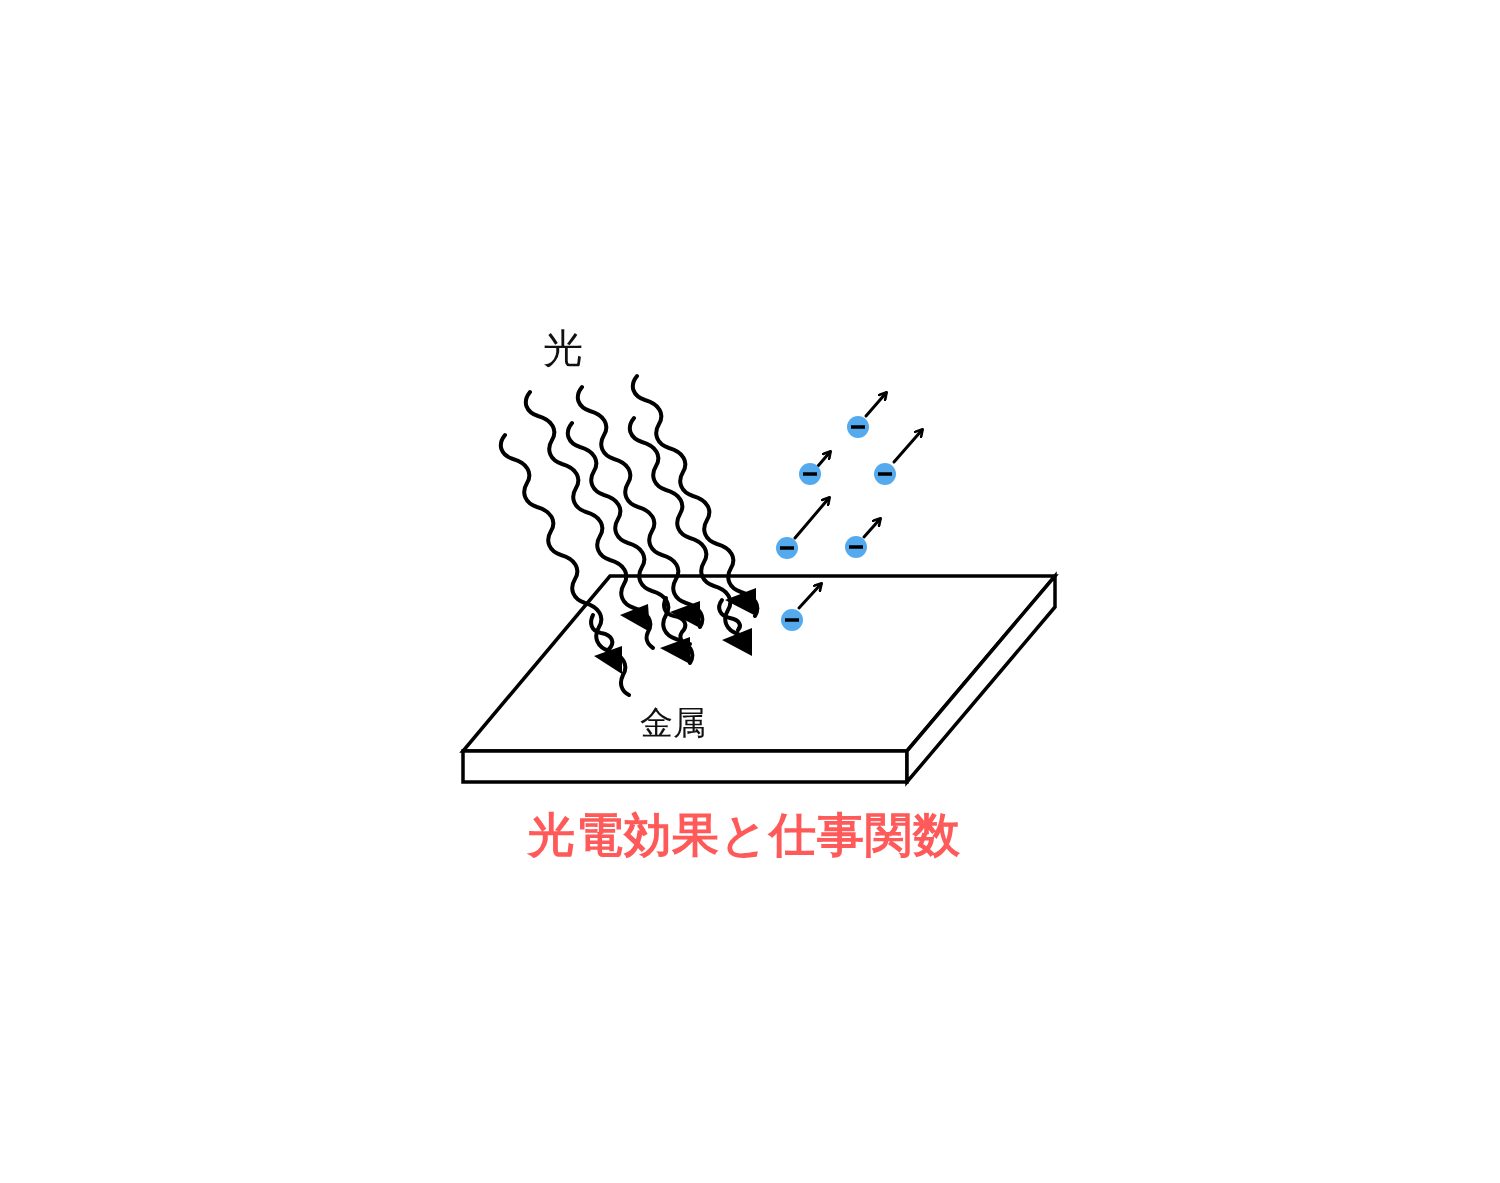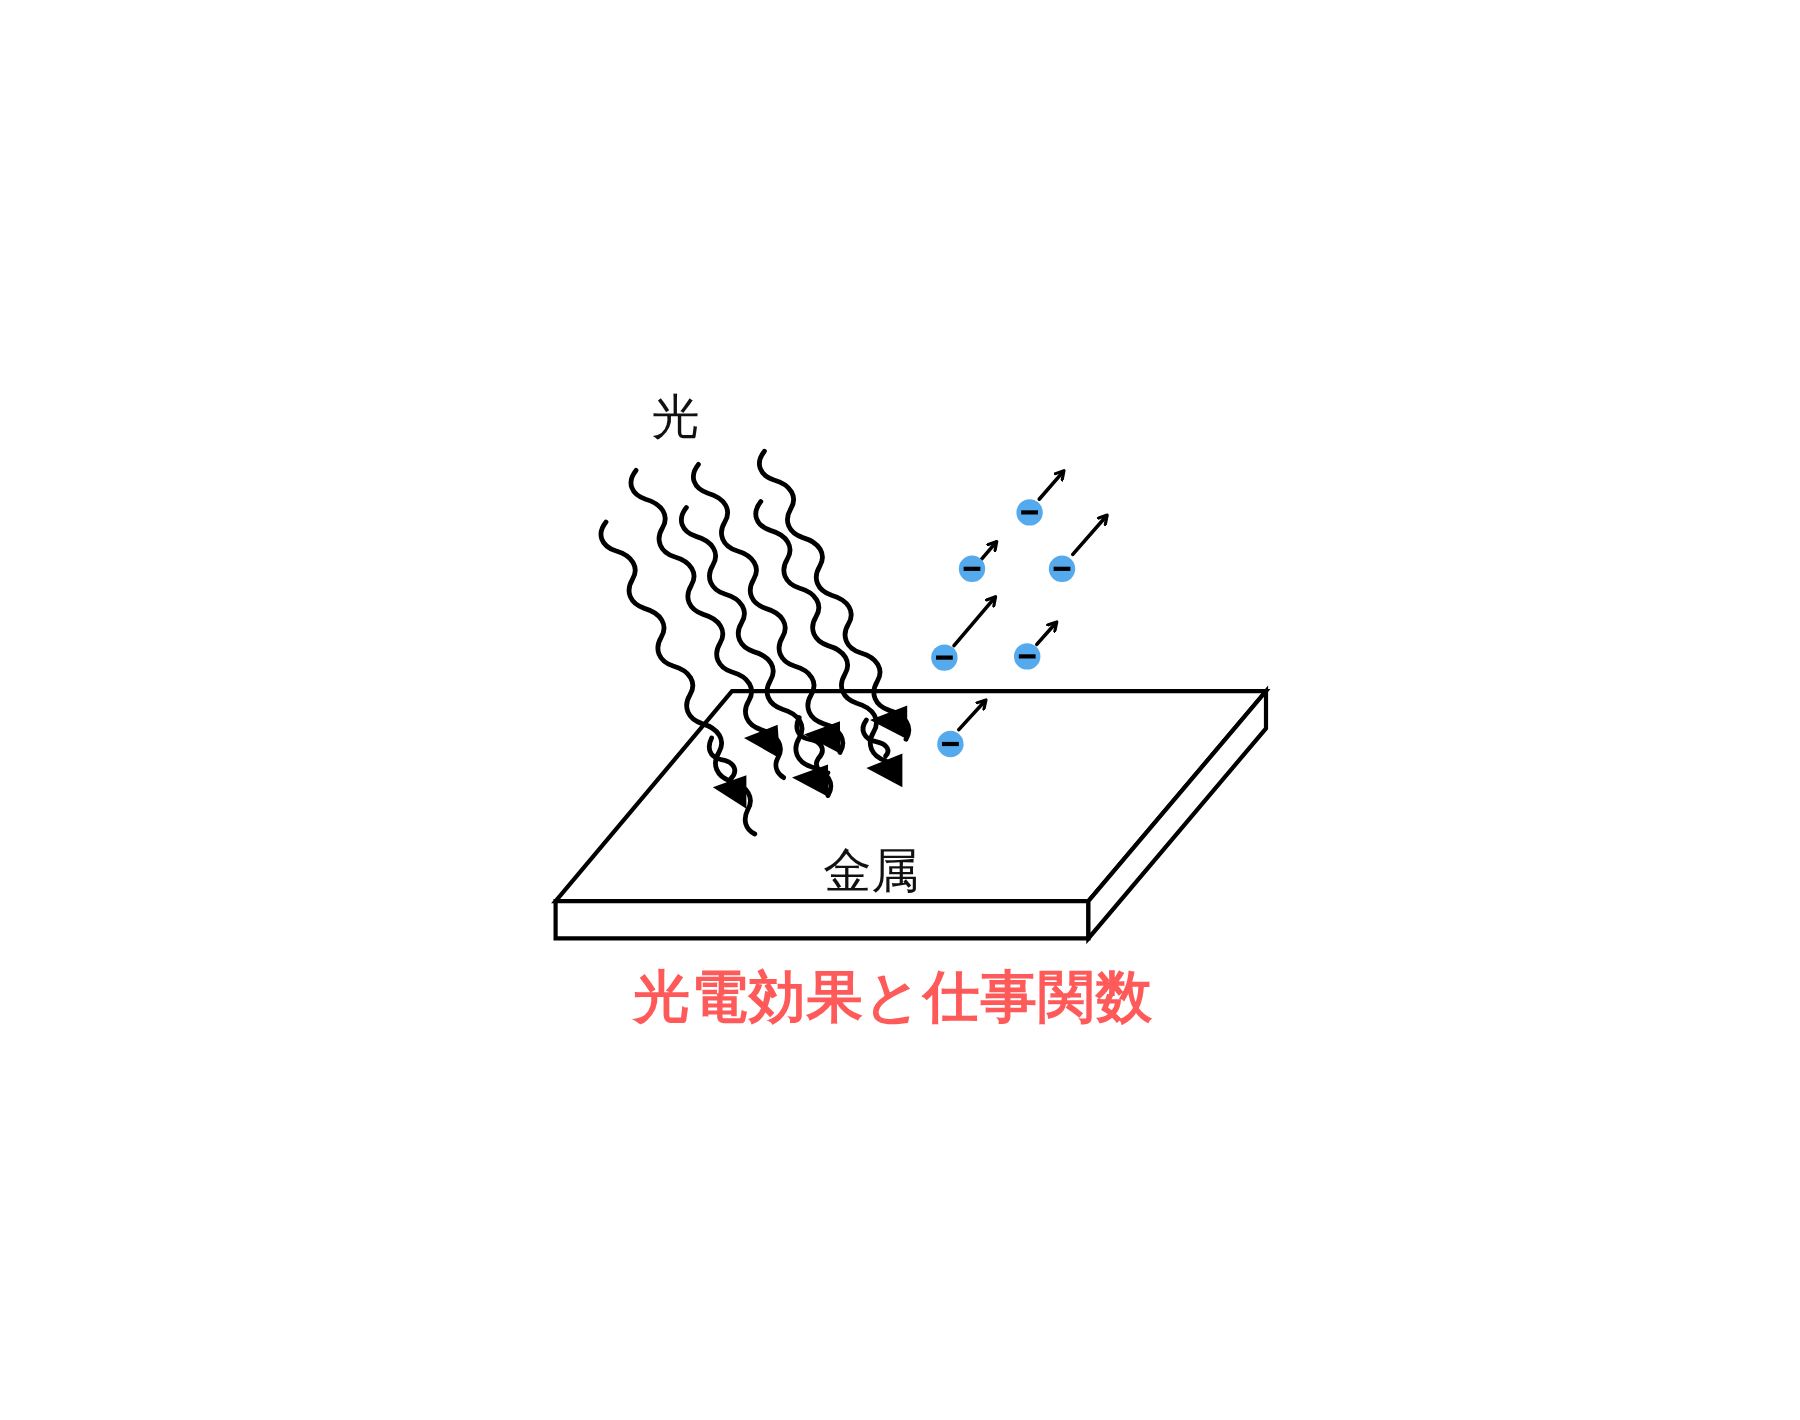--- a/index.html
+++ b/index.html
@@ -27,34 +27,34 @@
       color: #111111;
       line-height: 1;
       white-space: nowrap;
     }
     #light-label {
       left: 543px;
       top: 328px;
       font-size: 40px;
     }
     #metal-label {
-      left: 686px;
+      left: 640px;
       top: 706px;
-      font-size: 40px;
+      font-size: 33px;
     }
     #title {
       position: absolute;
       left: 528px;
       top: 812px;
       font-size: 47px;
       font-weight: bold;
       letter-spacing: 1px;
       line-height: 1;
       white-space: nowrap;
-      font-family: Liberation Mono, monospace;
+      font-family: Liberation Serif, serif;
     }
   </style>
 </head>
 <body style="background: rgb(255, 255, 255);">
 
 <svg id="diagram" width="1500" height="1183" viewBox="0 0 1500 1183" xmlns="http://www.w3.org/2000/svg">
   <defs>
     <marker id="arrowhead-small" markerWidth="10" markerHeight="10" refX="7" refY="5" orient="auto" markerUnits="userSpaceOnUse">
       <path d="M1,1 L8,5 L1,9" fill="none" stroke="#000" stroke-width="2.6" stroke-linecap="round" stroke-linejoin="round"></path>
     </marker>

